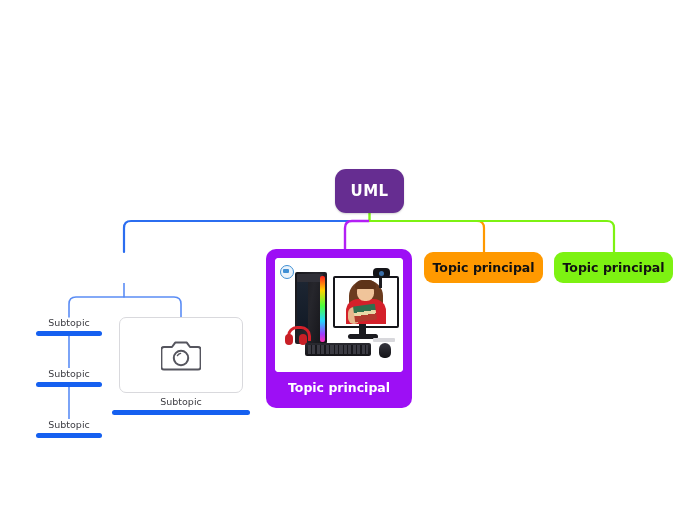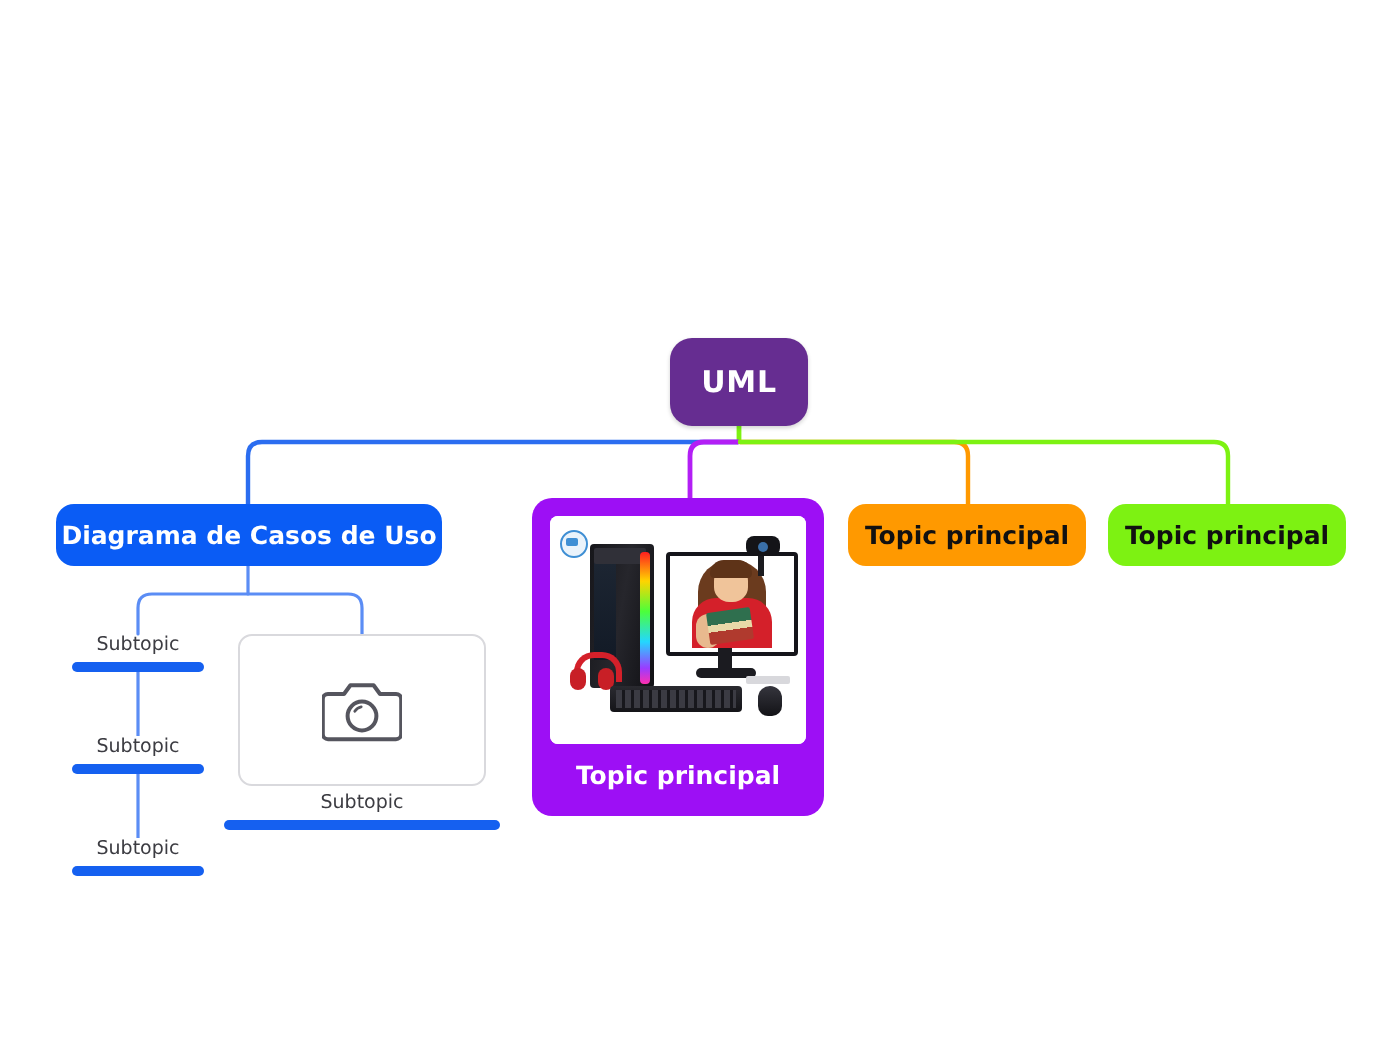--- a/index.html
+++ b/index.html
@@ -359,23 +359,20 @@
     <path d="M124 252 L174 252 Q181 252 181 259 L181 272" stroke="#5b8df5" stroke-width="1.6" stroke-linecap="round"></path>
 
     <path d="M69 290 L69 323" stroke="#5b8df5" stroke-width="1.6"></path>
     <path d="M69 341 L69 374" stroke="#5b8df5" stroke-width="1.6"></path>
   </svg>
 
   <div class="node" id="node-root">
     <span class="label">UML</span>
   </div>
 
-  <div class="node" id="node-blue">
-    <span class="label">Diagrama de Casos de Uso</span>
-  </div>
 
   <div class="node" id="node-magenta">
     <div class="photo-frame">
       <div class="photo-inner">
         <div class="monitor">
           <div class="person-hair-back"></div>
           <div class="person-shirt"></div>
           <div class="person-face"></div>
           <div class="person-hair-front"></div>
           <div class="person-arm"></div>

